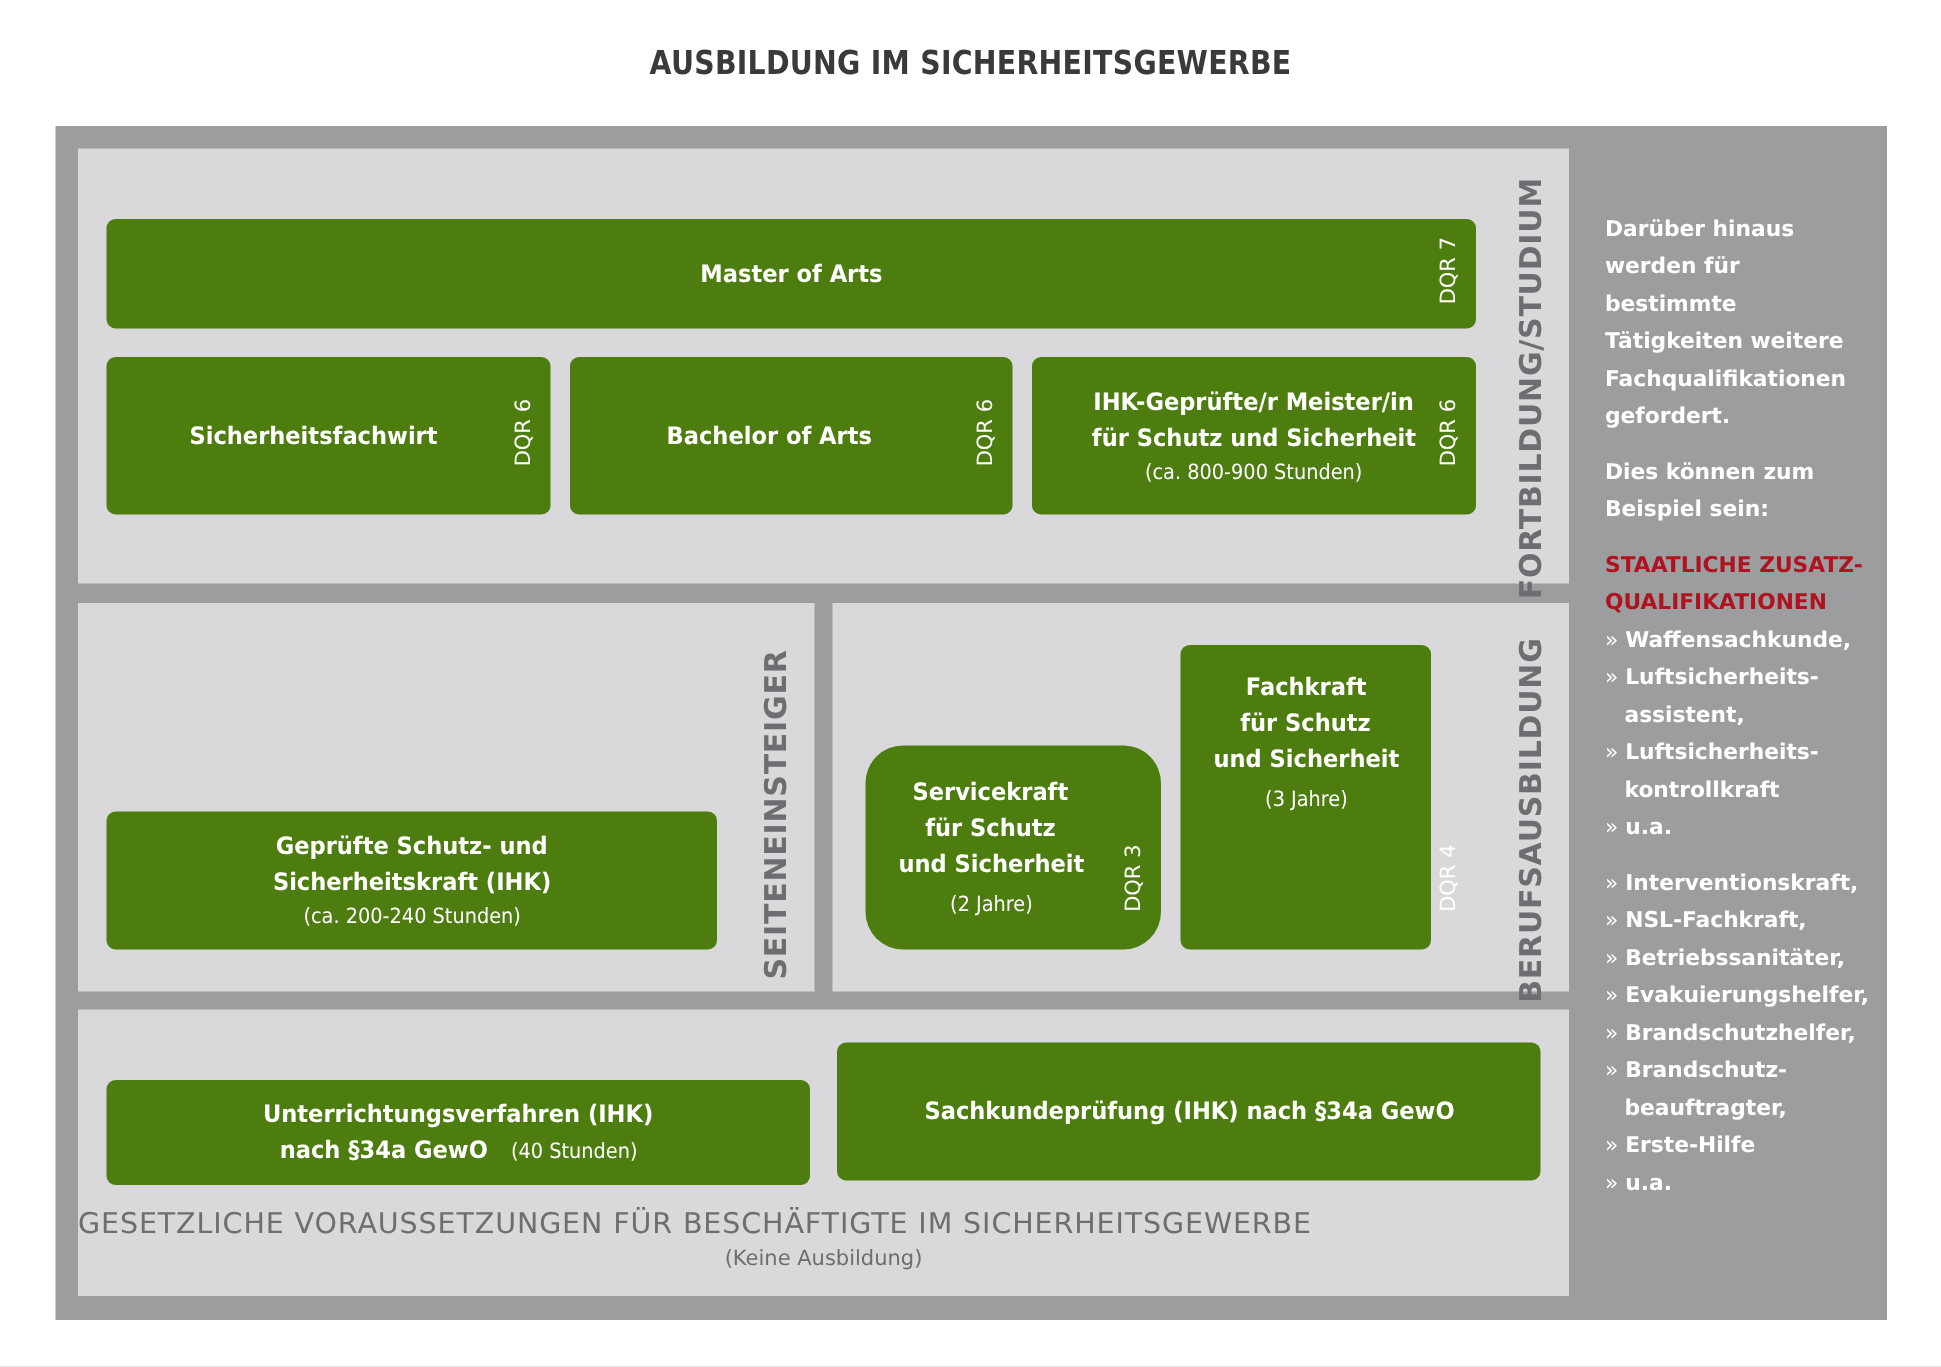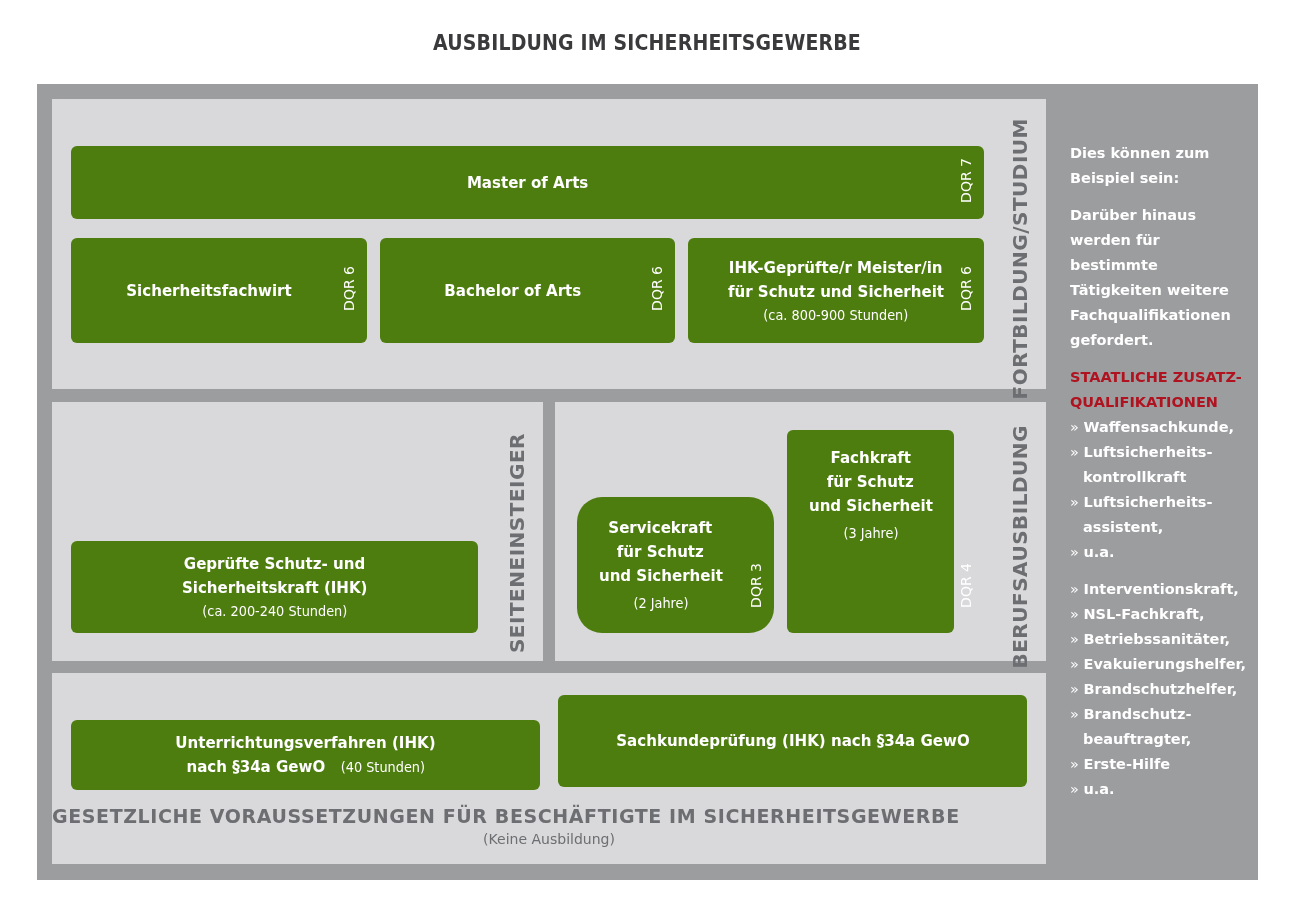--- a/index.html
+++ b/index.html
@@ -11,21 +11,21 @@
     .box .l { font-size: 16px; font-weight: bold; line-height: 24px; transform: scaleX(0.94); white-space: nowrap; }
     .box .s { font-size: 14px; line-height: 22px; transform: scaleX(0.92); white-space: nowrap; }
     .dqr { position: absolute; color: #ffffff; font-size: 14px; writing-mode: vertical-rl; transform: rotate(180deg); line-height: 16px; white-space: nowrap; }
     .vlabel { position: absolute; color: #6d6e71; font-size: 20px; font-weight: bold; writing-mode: vertical-rl; transform: rotate(180deg); letter-spacing: 0.5px; white-space: nowrap; }
     .side { position: absolute; left: 1070px; top: 141px; width: 180px; color: #ffffff; font-size: 14.5px; font-weight: bold; line-height: 25px; }
     .side p { margin: 0 0 12px 0; }
     .side .h { color: #b0121f; margin: 0; }
     .side ul { list-style: none; margin: 0 0 12px 0; padding: 0; font-weight: normal; }
     .side li { padding-left: 13px; text-indent: -13px; font-weight: 600; }
     .side li::before { content: "» "; font-weight: normal; }
-    .footer-main { position: absolute; left: 52px; top: 805px; width: 799px; text-align: center; color: #6d6e71; font-size: 19px; font-weight: bold; letter-spacing: 0.6px; white-space: nowrap; }
+    .footer-main { position: absolute; left: 52px; top: 805px; width: 799px; text-align: center; color: #6d6e71; font-size: 19px; font-weight: normal; letter-spacing: 0.6px; white-space: nowrap; }
     .footer-sub { position: absolute; left: 52px; top: 831px; width: 994px; text-align: center; color: #6d6e71; font-size: 14px; }
   </style>
 </head>
 <body>
 
 <div class="title">AUSBILDUNG IM SICHERHEITSGEWERBE</div>
 
 <div class="outer"></div>
 
 <div class="panel" style="left:52px; top:99px; width:994px; height:290px;"></div>
@@ -93,27 +93,27 @@
     <span class="s">(40 Stunden)</span>
   </span>
 </div>
 <div class="box" style="left:558px; top:695px; width:469px; height:92px;">
   <span class="l">Sachkundeprüfung (IHK) nach §34a GewO</span>
 </div>
 <div class="footer-main">GESETZLICHE VORAUSSETZUNGEN FÜR BESCHÄFTIGTE IM SICHERHEITSGEWERBE</div>
 <div class="footer-sub">(Keine Ausbildung)</div>
 
 <div class="side">
+  <p>Darüber hinaus werden für bestimmte Tätigkeiten weitere Fachqualifikationen gefordert.</p>
   <p>Dies können zum Beispiel sein:</p>
-  <p>Darüber hinaus werden für bestimmte Tätigkeiten weitere Fachqualifikationen gefordert.</p>
   <p class="h">STAATLICHE ZUSATZ-QUALIFIKATIONEN</p>
   <ul>
     <li>Waffensachkunde,</li>
+    <li>Luftsicherheits-assistent,</li>
     <li>Luftsicherheits-kontrollkraft</li>
-    <li>Luftsicherheits-assistent,</li>
     <li>u.a.</li>
   </ul>
   <ul>
     <li>Interventionskraft,</li>
     <li>NSL-Fachkraft,</li>
     <li>Betriebssanitäter,</li>
     <li>Evakuierungshelfer,</li>
     <li>Brandschutzhelfer,</li>
     <li>Brandschutz-beauftragter,</li>
     <li>Erste-Hilfe</li>

